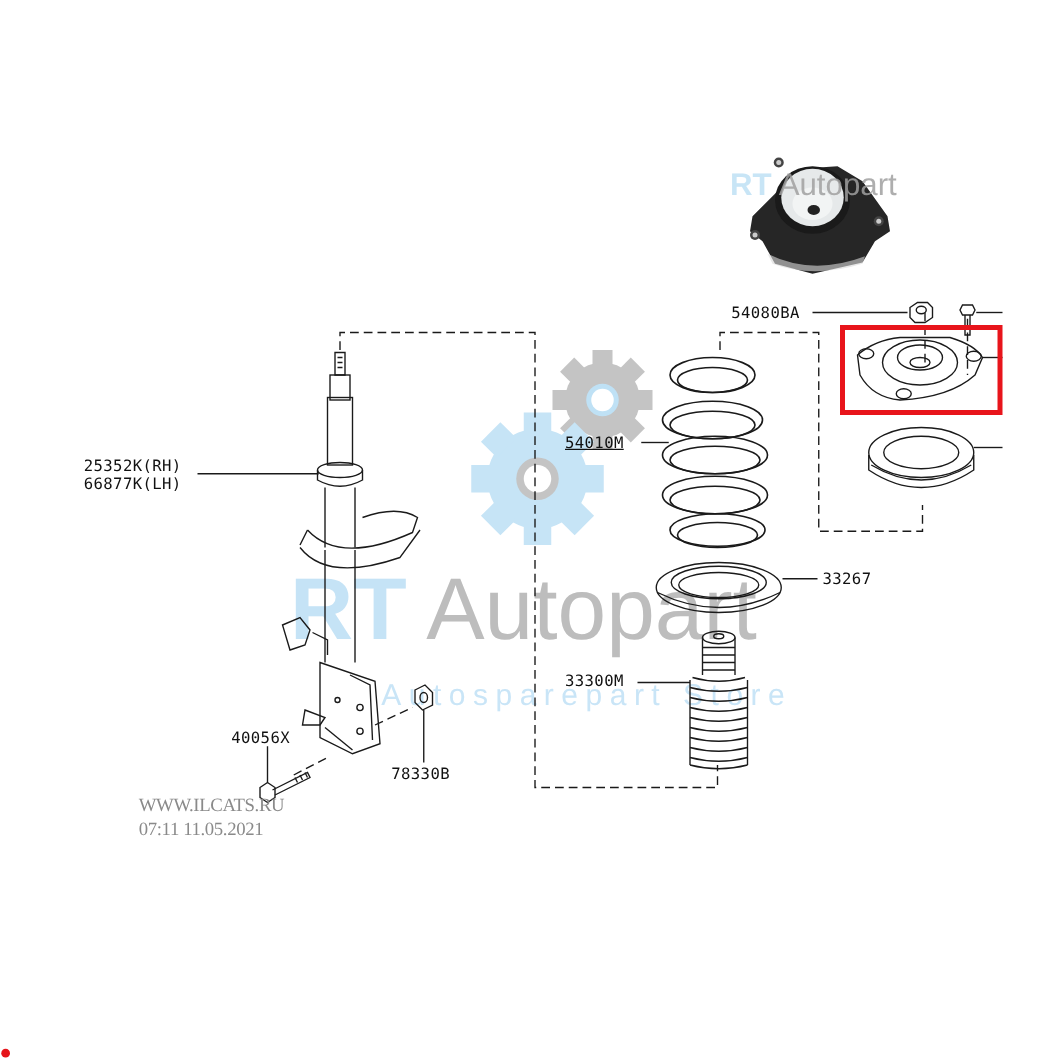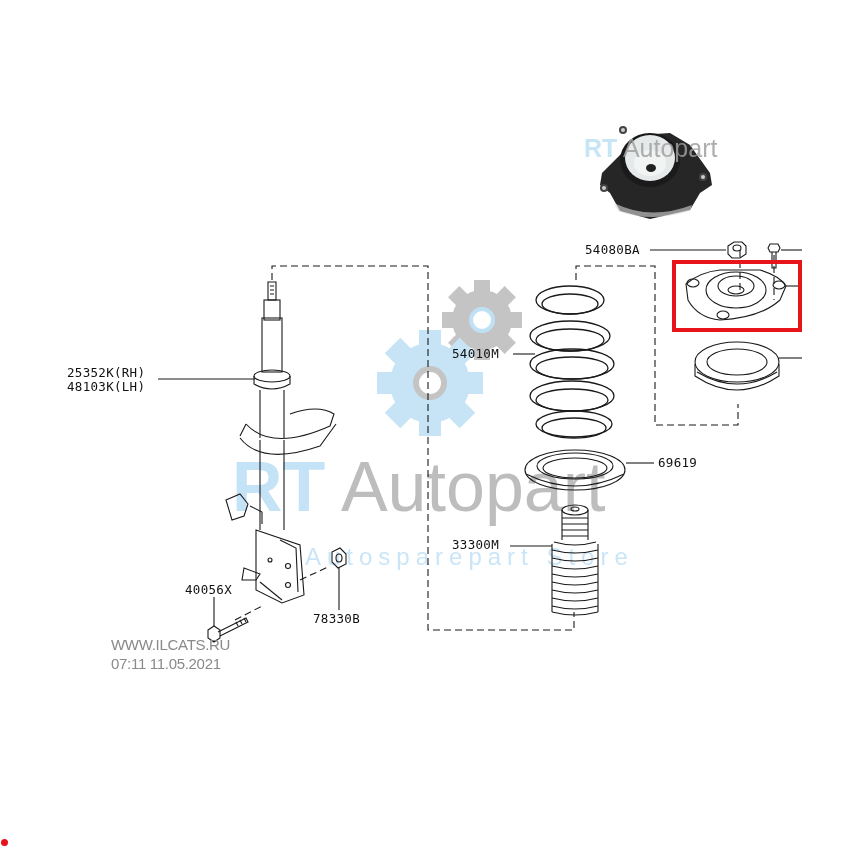--- a/index.html
+++ b/index.html
@@ -1,20 +1,20 @@
 <!DOCTYPE html>
 <html><head>
   <meta charset="utf-8">
   <style>
     html, body { margin: 0; padding: 0; background: #ffffff; }
     body { width: 850px; height: 850px; position: relative; overflow: hidden; font-family: "DejaVu Sans Mono", monospace; }
     .abs { position: absolute; }
     svg.diagram { position: absolute; left: 0; top: 0; }
     .lbl { position: absolute; font-family: "DejaVu Sans Mono", monospace; font-size: 12.5px; color: #111; letter-spacing: 0.3px; white-space: nowrap; line-height: 14px; text-align: right; }
-    .site { position: absolute; font-family: Liberation Sans, sans-serif; color: #8a8a8a; font-size: 15px; line-height: 18px; letter-spacing: -0.3px; }
+    .site { position: absolute; font-family: Liberation Serif, serif; color: #8a8a8a; font-size: 15px; line-height: 18px; letter-spacing: -0.3px; }
     .wm-big { position: absolute; font-family: "Liberation Sans", sans-serif; font-size: 70px; line-height: 70px; white-space: nowrap; }
     .wm-small { position: absolute; font-family: "Liberation Sans", sans-serif; font-size: 24px; line-height: 24px; white-space: nowrap; letter-spacing: 6px; }
     .wm-photo { position: absolute; font-family: "Liberation Sans", sans-serif; font-size: 25px; line-height: 25px; white-space: nowrap; }
     .hl-box { position: absolute; border: 4px solid #e8141b; box-sizing: border-box; }
     .dot { position: absolute; width: 7px; height: 7px; border-radius: 50%; background: #e5141a; }
   </style>
 </head>
 <body>
 
 <svg class="diagram" width="850" height="850" viewBox="0 0 850 850">
@@ -187,24 +187,24 @@
     <path d="M339,568 L339,610"></path>
     <path d="M781,250 L802,250"></path>
     <path d="M786,286 L802,286"></path>
     <path d="M779,358 L802,358"></path>
   </g>
 </svg>
 
 <div class="hl-box" style="left:672px; top:260px; width:130px; height:72px;"></div>
 
 <div class="lbl" style="left:67px; top:366px;">25352K(RH)</div>
-<div class="lbl" style="left:67px; top:380px;">48103K(LH)</div>
-<div class="lbl" style="left:452px; top:347px;">54010M</div>
+<div class="lbl" style="left:67px; top:380px;">66877K(LH)</div>
+<div class="lbl" style="left:452px; top:347px;text-decoration:underline;">54010M</div>
 <div class="lbl" style="left:585px; top:243px;">54080BA</div>
-<div class="lbl" style="left:658px; top:456px;">69619</div>
+<div class="lbl" style="left:658px; top:456px;">33267</div>
 <div class="lbl" style="left:452px; top:538px;">33300M</div>
 <div class="lbl" style="left:185px; top:583px;">40056X</div>
 <div class="lbl" style="left:313px; top:612px;">78330B</div>
 
 <div class="site" style="left:111px; top:636px;">WWW.ILCATS.RU</div>
 <div class="site" style="left:111px; top:655px;">07:11 11.05.2021</div>
 
 <div class="dot" style="left:1px; top:839px;"></div>
 
 </body></html>

